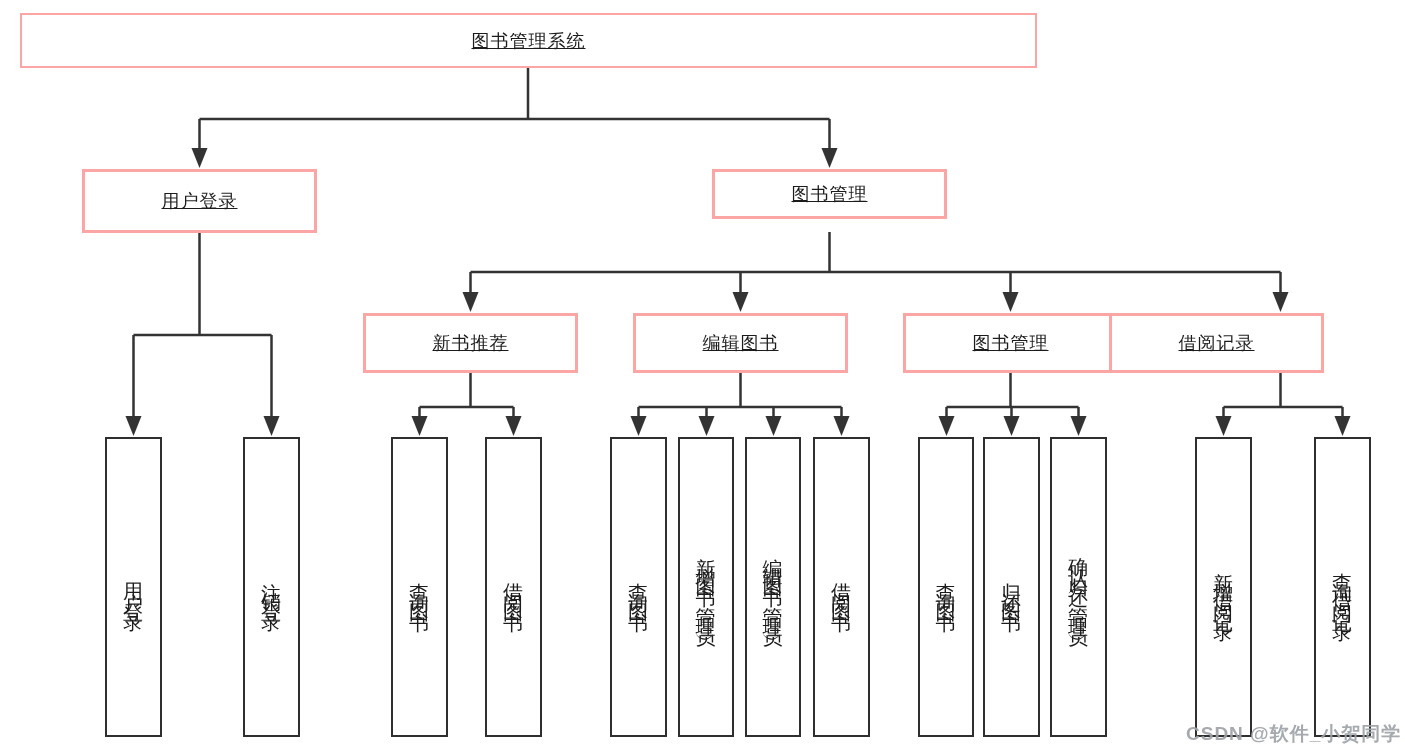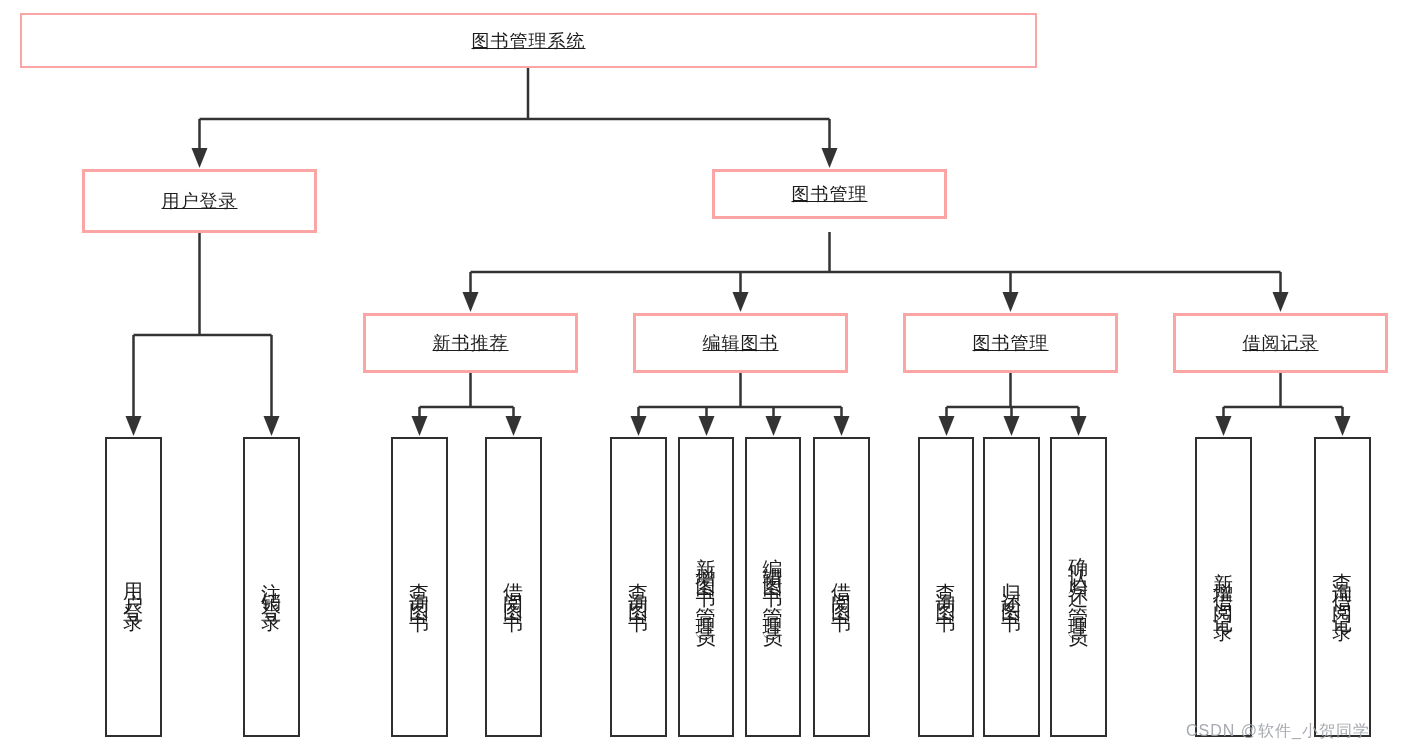--- a/index.html
+++ b/index.html
@@ -20,21 +20,21 @@
     position:absolute;box-sizing:border-box;top:437px;width:57px;height:300px;
     background:#fff;border:2px solid #2f2f2f;display:flex;align-items:center;justify-content:center;
     color:#1c1c1c;z-index:1;
   }
   .leaf span{
     writing-mode:vertical-rl;text-orientation:mixed;
     font-size:20px;line-height:1;letter-spacing:10px;color:#1c1c1c;
   }
   .watermark{
     position:absolute;left:1186px;top:721px;z-index:2;
-    font-size:16px;color:rgba(158,163,168,0.92);letter-spacing:1px;white-space:nowrap;
+    font-size:19px;color:rgba(158,163,168,0.92);letter-spacing:1px;white-space:nowrap;font-weight:bold;
   }
 </style>
 </head>
 <body>
 
 <div class="stage">
 
   <svg width="1405" height="747" viewBox="0 0 1405 747">
     <path fill="none" stroke="#333333" stroke-width="2.5" d="
       M528 68 V119 M199.5 119 H829.5 M199.5 119 V150 M829.5 119 V150
@@ -66,21 +66,21 @@
     </svg>
 
   <div class="node root">图书管理系统</div>
 
   <div class="node lv2" style="left:82px;">用户登录</div>
   <div class="node lv2" style="left:712px;top:169px;height:50px;">图书管理</div>
 
   <div class="node lv3" style="left:363px;">新书推荐</div>
   <div class="node lv3" style="left:633px;">编辑图书</div>
   <div class="node lv3" style="left:903px;">图书管理</div>
-  <div class="node lv3" style="left:1173px;">借阅记录</div>
+  <div class="node lv3" style="left:1109px;">借阅记录</div>
 
   <div class="leaf" style="left:105px;">
     <span>用户登录</span>
   </div>
   <div class="leaf" style="left:243px;">
     <span>注销登录</span>
   </div>
 
   <div class="leaf" style="left:391px;">
     <span>查询图书</span>

